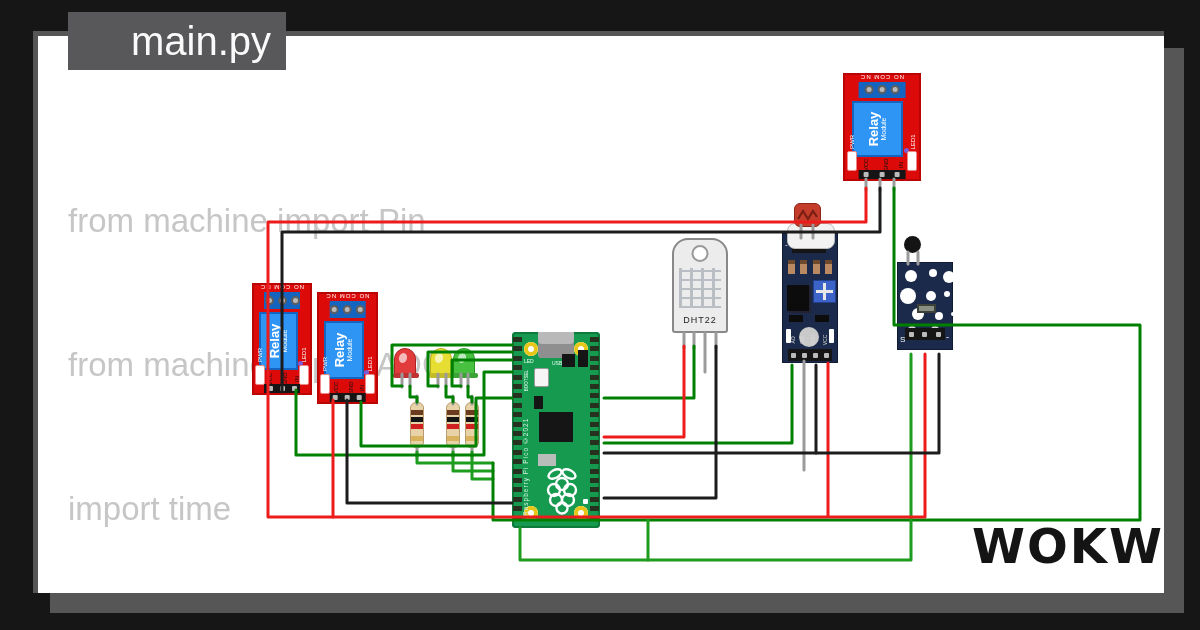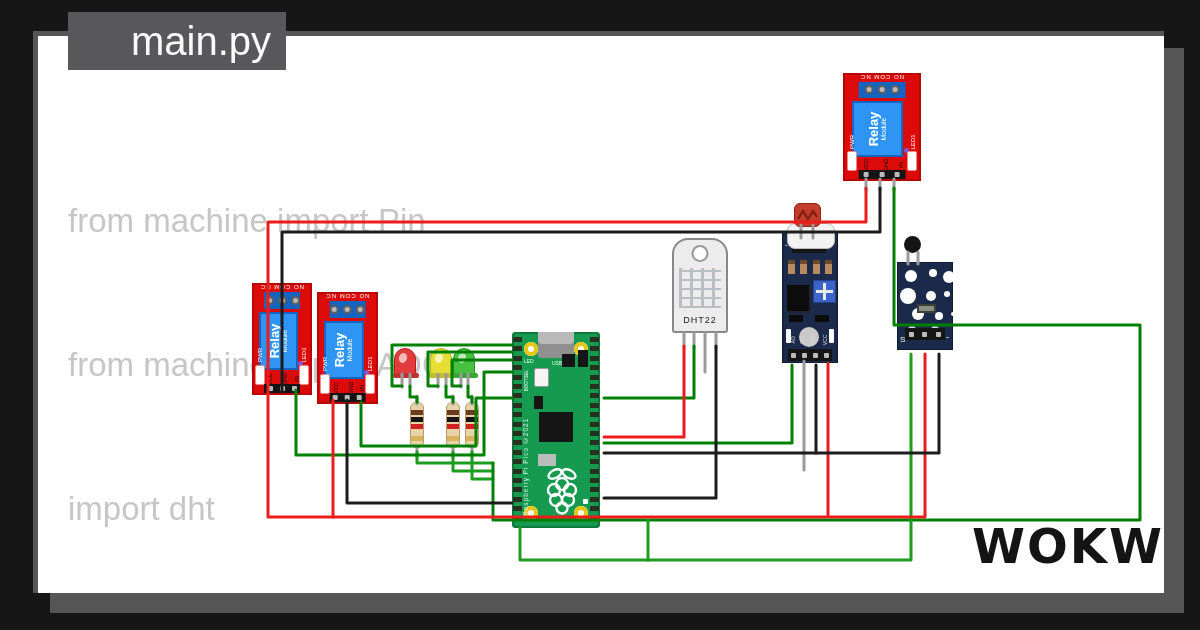--- a/index.html
+++ b/index.html
@@ -129,20 +129,21 @@
 </style>
 </head>
 <body>
 
 <div class="abs frame-back"></div>
 <div class="abs sheet"></div>
 
 <div class="abs code">
   <div>from machine import Pin</div>
   <div>from machine import ADC</div>
+  <div>import time</div>
   <div>import dht</div>
   
   
   
   
   
   
   
 </div>
 

